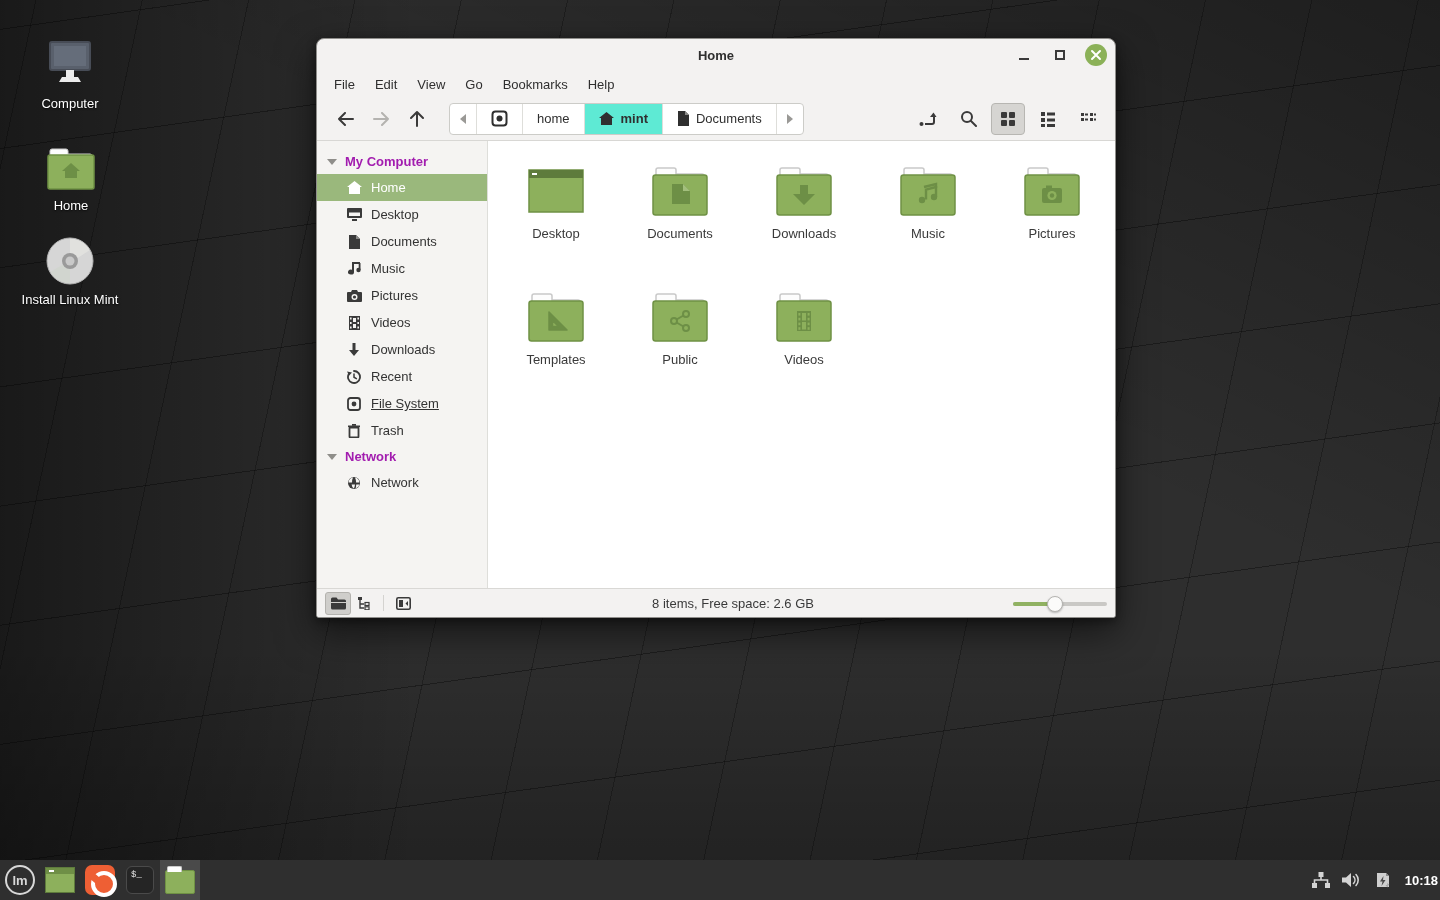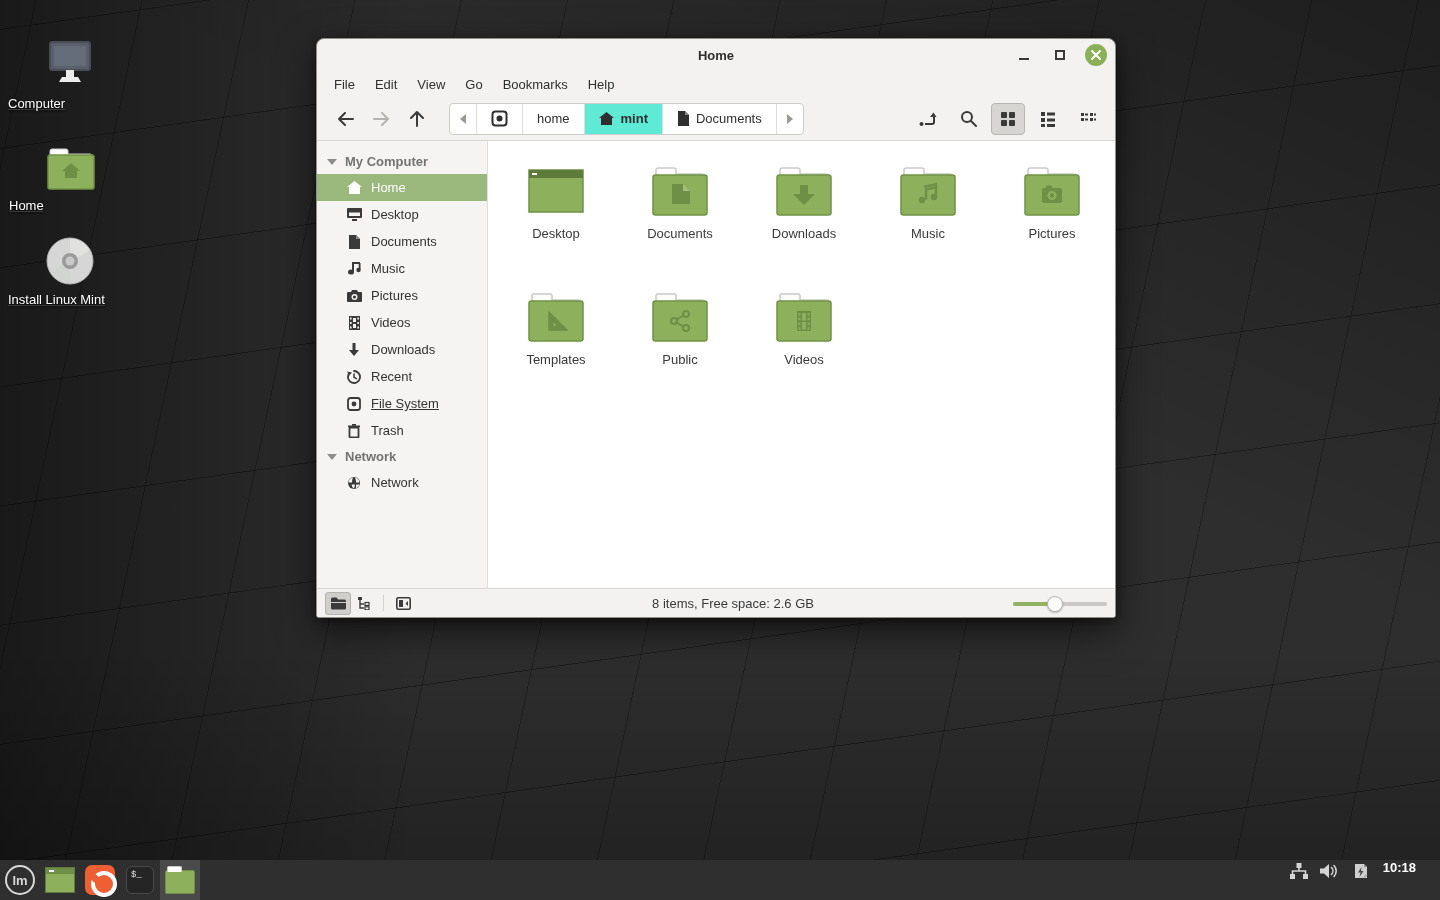--- a/index.html
+++ b/index.html
@@ -10,21 +10,21 @@
     background-color:#2e2e2e;
     background-image:
       linear-gradient(90deg, rgba(0,0,0,.45) 0px, rgba(0,0,0,.25) 180px, rgba(0,0,0,0) 420px),
       linear-gradient(0deg, rgba(0,0,0,.30) 0%, rgba(0,0,0,0) 28%),
       linear-gradient(205deg, rgba(0,0,0,.35) 0%, rgba(0,0,0,0) 40%),
       repeating-linear-gradient(352deg, rgba(0,0,0,.35) 0px, rgba(0,0,0,.35) 1px, transparent 1px, transparent 118px),
       repeating-linear-gradient(282deg, rgba(0,0,0,.28) 0px, rgba(0,0,0,.28) 1px, transparent 1px, transparent 104px);
   }
 
   
-  .desk-icon { position:absolute; width:124px; text-align:left; cursor:default;text-decoration:underline; }
+  .desk-icon { position:absolute; width:124px; text-align:center; cursor:default; }
   .desk-icon .dlabel { color:#fff; text-shadow:0 1px 2px rgba(0,0,0,.8); margin-top:6px; font-size:13px; }
   .desk-icon .art { height:52px; display:flex; align-items:flex-end; justify-content:center; }
 
   
   .window {
     position:absolute; left:316px; top:38px; width:800px; height:580px;
     background:#f3f2f1; border:1px solid #8f8e8b; border-radius:8px 8px 3px 3px;
     box-shadow:0 14px 38px rgba(0,0,0,.55), 0 3px 10px rgba(0,0,0,.4);
     display:flex; flex-direction:column; overflow:hidden;
   }
@@ -47,21 +47,21 @@
   .pseg { display:flex; align-items:center; gap:7px; padding:0 14px; border-right:1px solid #dededa; cursor:pointer; color:#2f2f2f; }
   .pseg:last-child { border-right:none; }
   .pseg.scroller { padding:0 9px; }
   .pseg.active { background:#5eead4; font-weight:bold; }
   .toolbar-right { margin-left:auto; display:flex; align-items:center; gap:6px; }
   .tool-btn { width:34px; height:32px; display:flex; align-items:center; justify-content:center; border-radius:4px; border:1px solid transparent; cursor:pointer; }
   .tool-btn.active { background:#d6d5d2; border-color:#b7b6b2; }
 
   .win-body { flex:1 1 auto; display:flex; min-height:0; }
   .sidebar { width:171px; background:#f5f4f2; border-right:1px solid #dededa; padding-top:8px; overflow:hidden; flex:0 0 auto; }
-  .side-header { display:flex; align-items:center; gap:8px; padding:5px 6px 5px 10px; font-weight:bold; color:#737373; cursor:pointer; }
+  .side-header { display:flex; align-items:center; gap:8px; padding:5px 6px 5px 10px; font-weight:bold; color:#a21caf; cursor:pointer; }
   .tri { width:0; height:0; border-left:5px solid transparent; border-right:5px solid transparent; border-top:6px solid #8f8e8a; }
   .side-item { display:flex; align-items:center; gap:9px; height:27px; padding-left:29px; cursor:pointer; color:#333; }
   .side-item .si { width:16px; display:flex; justify-content:center; align-items:center; }
   .side-item.selected { background:#9ab87c; color:#fff; }
   .side-item.hovered .slabel { text-decoration:underline; }
 
   .mainpane { flex:1 1 auto; background:#fff; position:relative; overflow:hidden; }
   .filegrid { display:grid; grid-template-columns:repeat(5,124px); padding:14px 0 0 6px; }
   .fcell { width:124px; height:126px; display:flex; flex-direction:column; align-items:center; padding-top:8px; cursor:pointer; border-radius:4px; }
   .fcell .flabel { margin-top:7px; color:#3a3a3a; }
@@ -84,21 +84,21 @@
   .mint-circle { width:30px; height:30px; border-radius:50%; border:2px solid #d8d8d8; display:flex; align-items:center; justify-content:center; color:#d8d8d8; font-weight:bold; font-size:13px; letter-spacing:0; }
   .sd-window { width:30px; height:26px; background:#8db05c; border:1px solid #5e7b3c; position:relative; }
   .sd-window::before { content:""; position:absolute; left:0; top:0; right:0; height:6px; background:#6f8f46; }
   .sd-window::after { content:""; position:absolute; left:3px; top:2px; width:5px; height:2px; background:#fff; }
   .ff-icon { width:30px; height:30px; border-radius:7px; background:#ee5f34; position:relative; }
   .ff-icon::before { content:""; position:absolute; left:6px; top:6px; width:18px; height:18px; border-radius:50%; border:4px solid #fff; }
   .ff-icon::after { content:""; position:absolute; left:4px; top:9px; width:10px; height:7px; background:#ee5f34; transform:rotate(40deg); }
   .term-icon { width:28px; height:28px; border-radius:6px; background:#252525; border:1px solid #4a4a4a; color:#e8e8e8; font-family:"Liberation Mono","DejaVu Sans Mono",monospace; font-size:9px; padding:3px 0 0 4px; }
   .nemo-folder { width:30px; height:24px; background:#8db05c; border:1px solid #6f9144; border-radius:2px; position:relative; margin-top:4px; }
   .nemo-folder::before { content:""; position:absolute; left:1px; top:-5px; width:13px; height:5px; background:#fdfdfd; border:1px solid #c9c9c9; border-bottom:none; border-radius:2px 2px 0 0; }
-  .tb-right { margin-left:auto; display:flex; align-items:flex-start; gap:9px; padding-right:24px; height:100%; }
+  .tb-right { margin-left:auto; display:flex; align-items:center; gap:9px; padding-right:2px; height:100%; }
   .tray { width:22px; height:22px; display:flex; align-items:center; justify-content:center; cursor:pointer; }
   .clock { color:#fff; font-weight:bold; font-size:13px; padding-left:2px; cursor:default; }
 
   svg { display:block; }
 </style>
 </head>
 <body>
 
 <div class="desk-icon" style="left:8px; top:38px;">
   <div class="art">

